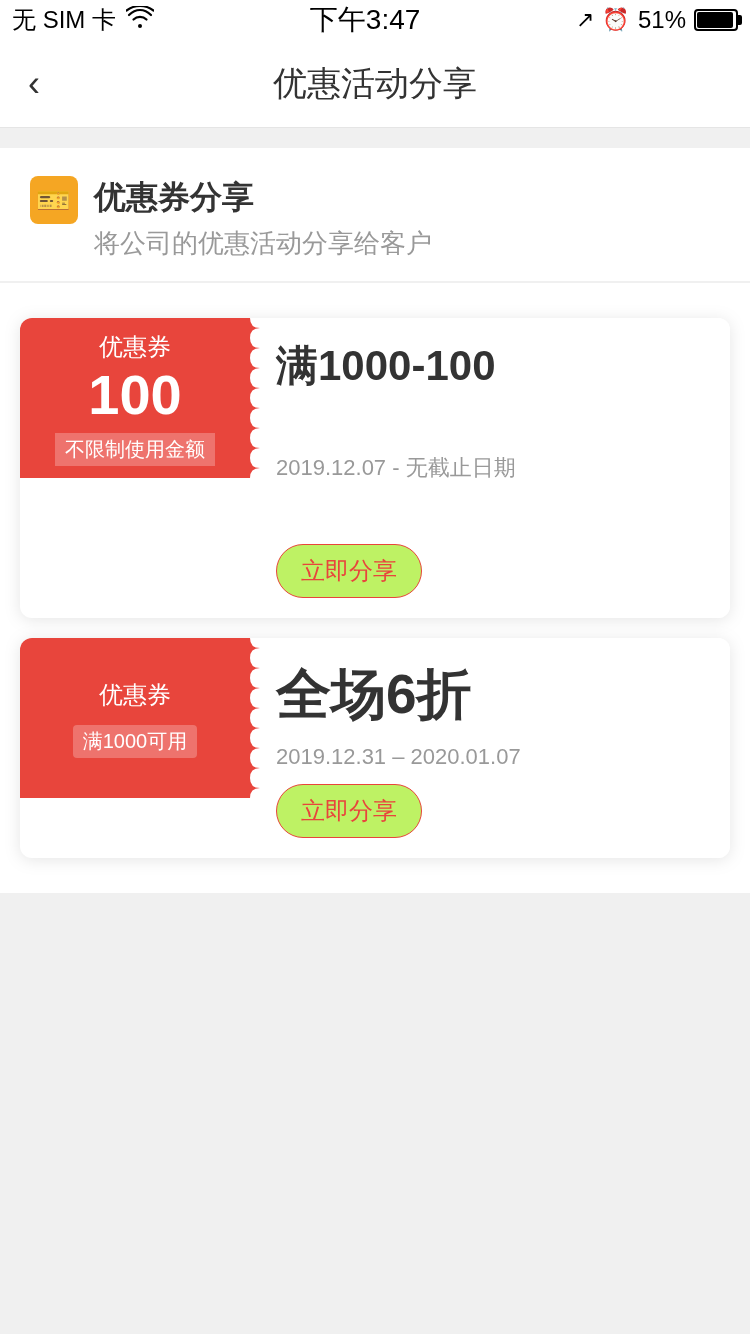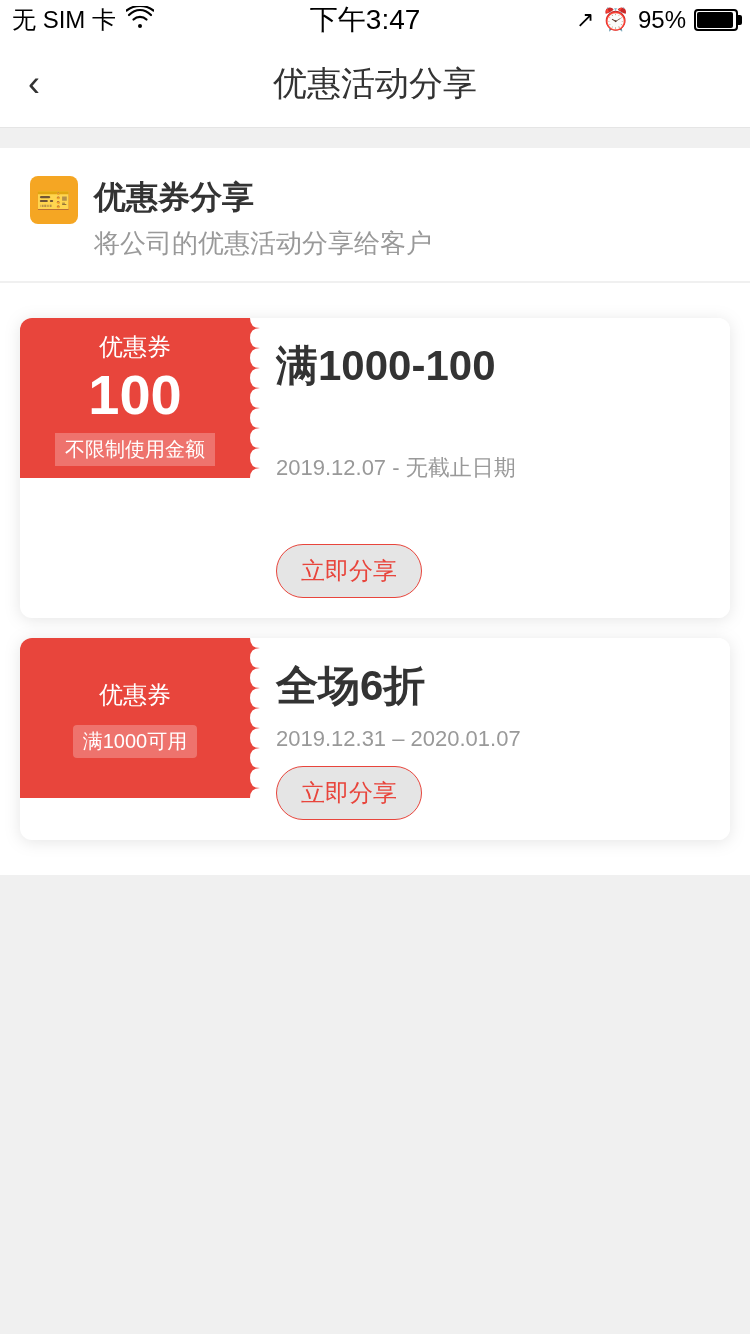--- a/index.html
+++ b/index.html
@@ -136,21 +136,21 @@
     }
     .coupon-share-btn {
       display: inline-block;
       border: 1.5px solid #e8453c;
       color: #e8453c;
       font-size: 24px;
       padding: 10px 24px;
       border-radius: 32px;
       cursor: pointer;
       align-self: flex-start;
-      background: #e5e5e5;
+      background: #bef264;
     }
 
     .coupon-wrapper {
       position: relative;
       margin: 20px 0;
       filter: drop-shadow(0 2px 8px rgba(0,0,0,0.10));
     }
 
   </style>
 </head>
@@ -165,21 +165,21 @@
         <path d="M7.5 13.5C9.2 11.8 11.5 10.8 14 10.8s4.8 1 6.5 2.7" stroke="#000" stroke-width="2.2" fill="none" stroke-linecap="round"></path>
         <path d="M3 9C6.1 5.9 10.4 4 14 4s7.9 1.9 11 5" stroke="#000" stroke-width="2.2" fill="none" stroke-linecap="round"></path>
         <path d="M0.5 4.5C4.5 1.5 9.1 0 14 0s9.5 1.5 13.5 4.5" stroke="#000" stroke-width="2.2" fill="none" stroke-linecap="round"></path>
       </svg>
     </span>
   </div>
   <div class="status-center">下午3:47</div>
   <div class="status-right">
     <span style="font-size:22px;">↗</span>
     <span style="font-size:22px;">⏰</span>
-    <span>95%</span>
+    <span>51%</span>
     <span class="battery-icon">
       <span class="battery-fill"></span>
     </span>
   </div>
 </div>
 
 <div class="nav-bar">
   <span class="nav-back">‹</span>
   <span class="nav-title">优惠活动分享</span>
 </div>
@@ -273,21 +273,21 @@
           </defs>
           <rect width="240" height="160" fill="#e8453c" clip-path="url(#scallop2)"></rect>
         </svg>
         <div style="position:absolute; top:0; left:0; width:230px; height:160px; display:flex; flex-direction:column; align-items:center; justify-content:center; padding:16px;">
           <span style="font-size:24px; color:#fff; margin-bottom:4px;">优惠券</span>
           <span style="font-size:20px; color:#fff; background:rgba(255,255,255,0.25); border-radius:4px; padding:3px 10px; margin-top:10px; white-space:nowrap;">满1000可用</span>
         </div>
       </div>
 
       <div style="flex:1; display:flex; flex-direction:column; justify-content:center; padding:20px 24px 20px 16px; background:#fff;">
-        <div style="font-size:42px; font-weight:700; color:#333; margin-bottom:12px;">全场6折</div>
+        <div style="font-size:55px; font-weight:700; color:#333; margin-bottom:12px;">全场6折</div>
         <div style="font-size:22px; color:#999; margin-bottom:14px;">2019.12.31 – 2020.01.07</div>
         <button class="coupon-share-btn">立即分享</button>
       </div>
     </div>
   </div>
 
 </div>
 
 <div style="height:580px; background:#f0f0f0;"></div>
 

